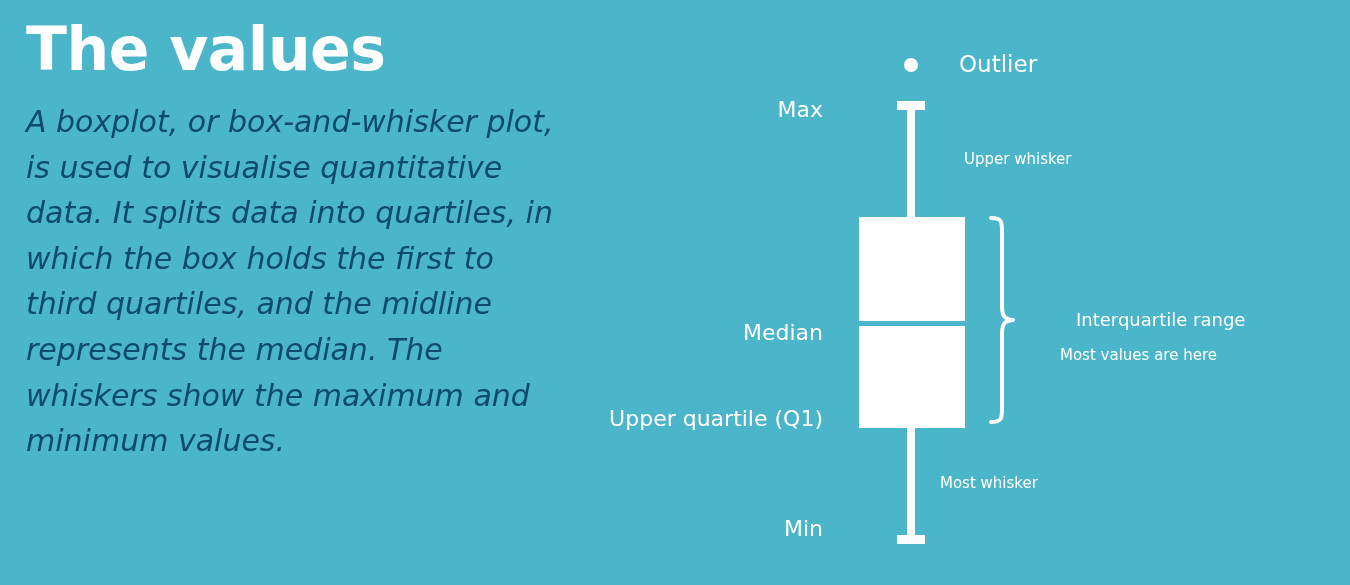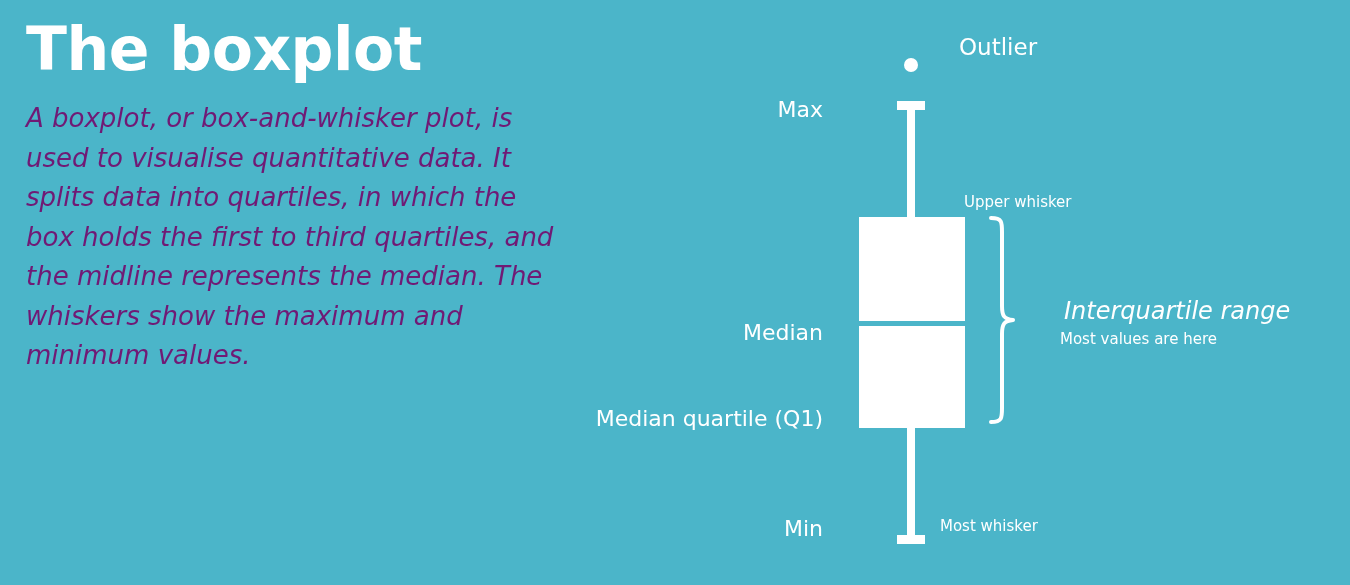--- a/index.html
+++ b/index.html
@@ -30,24 +30,24 @@
     font-size: 60px;
     font-weight: 700;
     color: #ffffff;
     letter-spacing: -0.5px;
     line-height: 1.05;
     margin: 0;
     padding: 0 0 0 4px;
   }
   #intro-paragraph {
     font-family: "DejaVu Sans", "Liberation Sans", sans-serif;
-    font-size: 26px;
+    font-size: 30px;
     font-style: italic;
     font-weight: 300;
-    color: #701a75;
+    color: #0c4a6e;
     line-height: 1.52;
     margin: 18px 6px 0 0;
     padding: 0 0 0 4px;
     max-width: 535px;
   }
 
   
   #boxplot-figure {
     position: absolute;
     left: 585px;
@@ -135,79 +135,77 @@
     line-height: 1;
   }
   .label-minor {
     position: absolute;
     font-family: "DejaVu Sans", "Liberation Sans", sans-serif;
     font-size: 15px;
     font-weight: 400;
     color: #ffffff;
     white-space: nowrap;
     line-height: 1;
-    margin-top: 43px;
   }
 
   
   #label-max        { right: 527px; top: 99px; margin-left: 8px; }
   #label-q3         { right: 527px; top: 211px; }
   #label-median     { right: 527px; top: 322px; }
   #label-q1         { right: 527px; top: 408px; }
   #label-min        { right: 527px; top: 518px; }
 
   #label-outlier {
     position: absolute;
     left: 374px;       
-    top: 36px;
+    top: 53px;
     font-family: "DejaVu Sans", "Liberation Sans", sans-serif;
     font-size: 23px;
     font-weight: 400;
     color: #ffffff;
     white-space: nowrap;
     line-height: 1;
   }
 
   #label-upper-whisker { left: 379px; top: 152px; }
   #label-lower-whisker { left: 355px; top: 476px; }
 
   
   #iqr-annotation {
     position: absolute;
     left: 475px;       
     top: 294px;
     width: 280px;
   }
   #iqr-title {
     font-family: "DejaVu Sans", "Liberation Sans", sans-serif;
-    font-size: 24px;
+    font-size: 18px;
     font-weight: 400;
     color: #ffffff;
     white-space: nowrap;
     line-height: 1.15;
-    margin: 4px;
-    font-style: italic;
+    margin: 16px;
   }
   #iqr-subtitle {
     font-family: "DejaVu Sans", "Liberation Sans", sans-serif;
     font-size: 15px;
     font-weight: 400;
     color: #ffffff;
     white-space: nowrap;
     line-height: 1.15;
     margin: 5px 0 4px 0;
   }
 </style>
 </head>
 <body>
 
 <div id="canvas" style="background: rgb(75, 181, 201);">
 
   <div id="left-column">
-    <h1 id="page-title">The boxplot</h1>
+    <h1 id="page-title">The values</h1>
     <p id="intro-paragraph">A boxplot, or box-and-whisker plot, is used to visualise quantitative data. It splits data into quartiles, in which the box holds the first to third quartiles, and the midline represents the median. The whiskers show the maximum and minimum values.</p>
   </div>
 
   <div id="boxplot-figure">
 
     <div class="bp-shape" id="outlier-dot"></div>
     <div class="bp-shape" id="max-cap"></div>
     <div class="bp-shape" id="upper-whisker-line"></div>
     <div class="bp-shape" id="iqr-box"></div>
     <div id="median-line" style="background: rgb(75, 181, 201);"></div>
@@ -219,21 +217,21 @@
                C 19 6, 19 10, 19 20
                L 19 94
                C 19 104, 21 107, 30 108
                C 21 109, 19 112, 19 122
                L 19 196
                C 19 206, 19 210, 8 210" fill="none" stroke="#ffffff" stroke-width="4" stroke-linecap="round" stroke-linejoin="round"></path>
     </svg>
 
     <div class="label-major" id="label-max">Max</div>
     <div class="label-major" id="label-median">Median</div>
-    <div class="label-major" id="label-q1">Median quartile (Q1)</div>
+    <div class="label-major" id="label-q1">Upper quartile (Q1)</div>
     <div class="label-major" id="label-min">Min</div>
 
     <div id="label-outlier">Outlier</div>
 
     <div class="label-minor" id="label-upper-whisker">Upper whisker</div>
     <div class="label-minor" id="label-lower-whisker">Most whisker</div>
 
     <div id="iqr-annotation">
       <div id="iqr-title">Interquartile range</div>
       <div id="iqr-subtitle">Most values are here</div>

